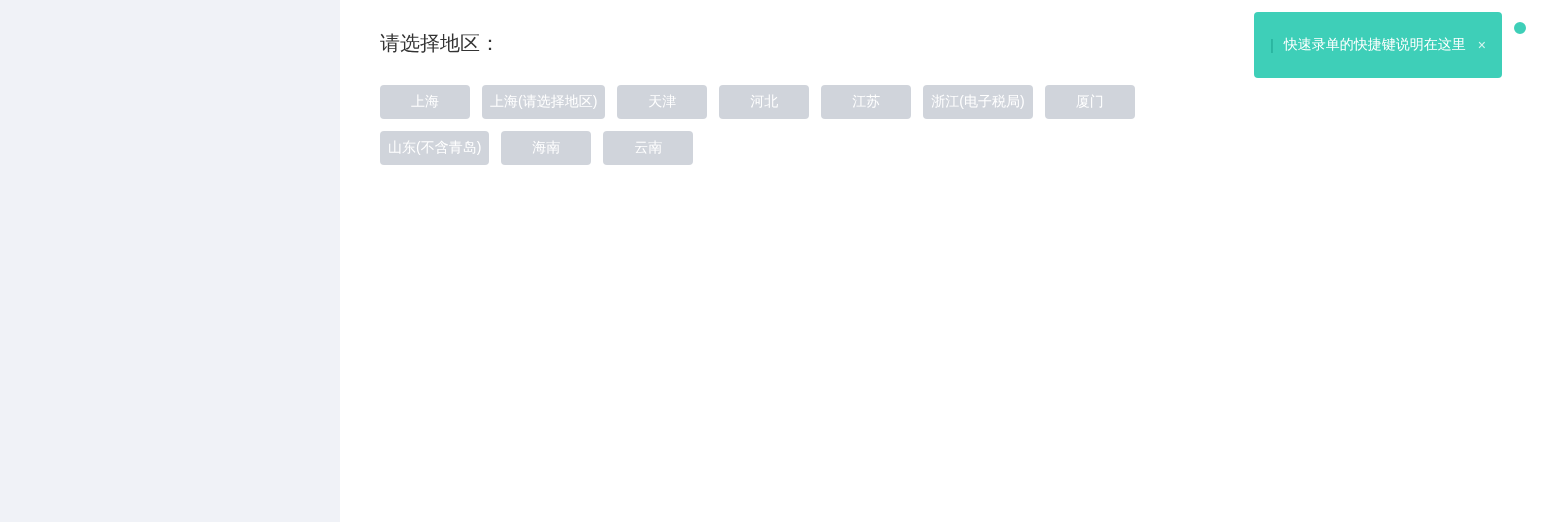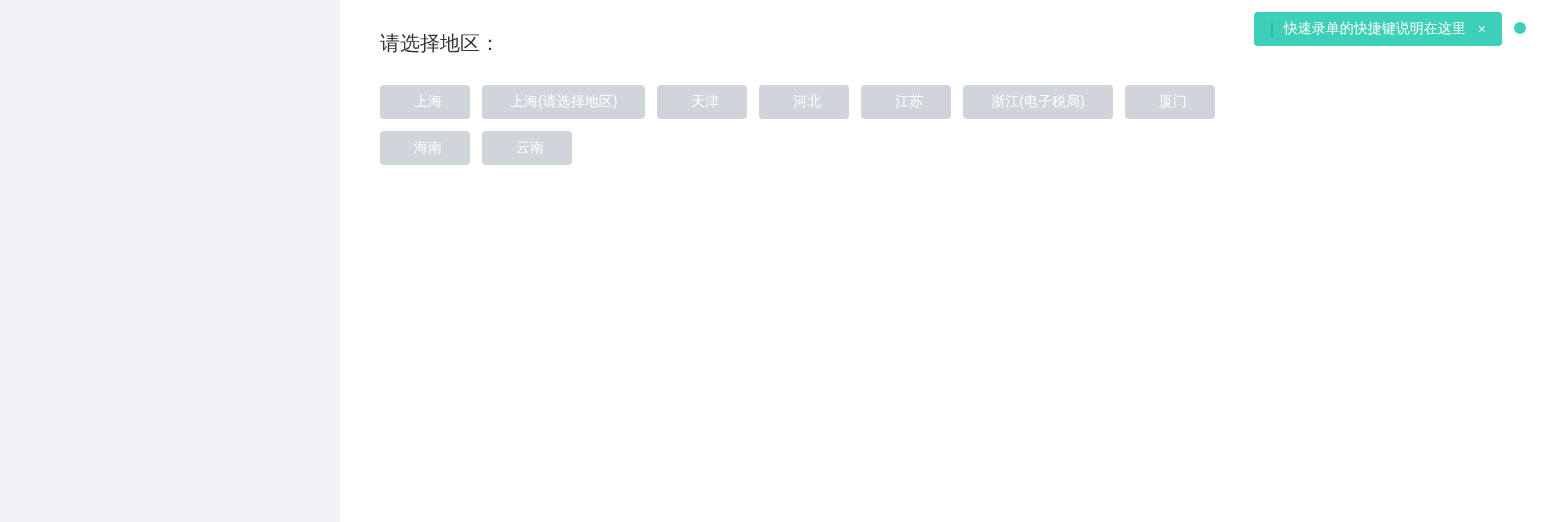--- a/index.html
+++ b/index.html
@@ -47,35 +47,35 @@
       display: flex;
       flex-wrap: wrap;
       gap: 12px;
     }
 
     .region-btn {
       background: #d0d4db;
       color: #ffffff;
       border: none;
       border-radius: 4px;
-      padding: 8px 28px;
+      padding: 8px 8px;
       font-size: 14px;
       cursor: pointer;
       min-width: 90px;
-      text-align: right;
+      text-align: center;
     }
 
     .tooltip-banner {
       position: absolute;
       top: 12px;
       right: 60px;
       background: #3ecfb8;
       color: #fff;
       border-radius: 4px;
-      padding: 8px 16px;
+      padding: 24px 16px;
       font-size: 14px;
       display: flex;
       align-items: center;
       gap: 8px;
       white-space: nowrap;
     }
 
     .tooltip-banner::before {
       content: '|';
       color: #2ab5a0;
@@ -116,20 +116,21 @@
     <button class="region-btn">上海(请选择地区)</button>
     <button class="region-btn">天津</button>
     <button class="region-btn">河北</button>
     <button class="region-btn">江苏</button>
     <button class="region-btn">浙江(电子税局)</button>
     <button class="region-btn">厦门</button>
   </div>
 
   <div class="region-buttons" style="margin-top: 12px;">
 
+    <button class="region-btn">山东(不含青岛)</button>
     <button class="region-btn">海南</button>
     <button class="region-btn">云南</button>
   </div>
 </div>
 
 <div class="tooltip-banner">
   <span>快速录单的快捷键说明在这里</span>
   <span class="tooltip-close">×</span>
 </div>
 

